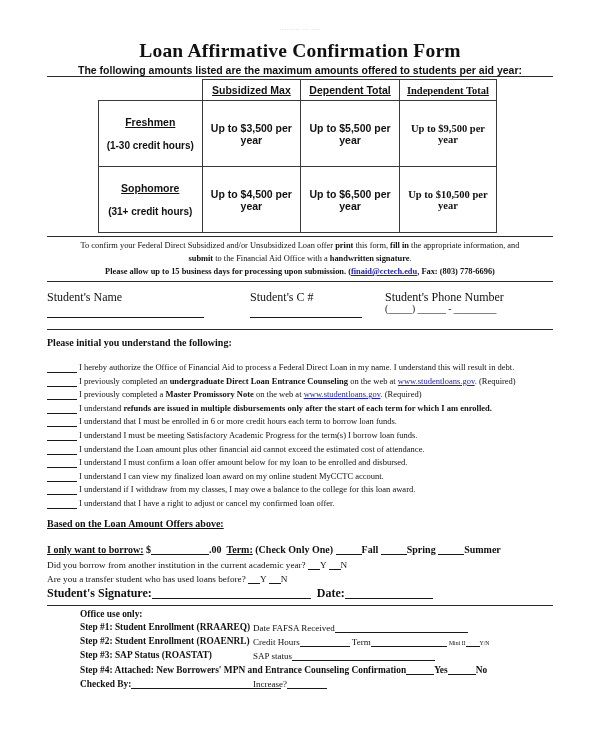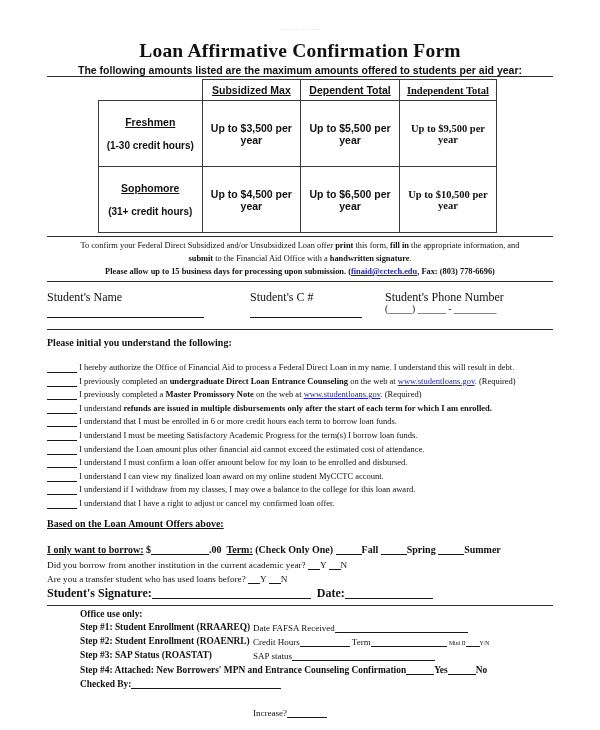--- a/index.html
+++ b/index.html
@@ -271,17 +271,17 @@
     <span>SAP status</span><span class="ul-n" style="width:143px;"></span>
   </div>
 
   <div class="office" style="top:664px;">
     <span>Step #4: Attached: New Borrowers' MPN and Entrance Counseling Confirmation</span><span class="ul-n" style="width:28px;"></span><span>Yes</span><span class="ul-n" style="width:28px;"></span><span>No</span>
   </div>
 
   <div class="office" style="top:678px;">
     <span>Checked By:</span><span class="ul-n" style="width:150px;"></span>
   </div>
-  <div class="ofl" style="left:253px;top:678px;margin-top:29px;">
+  <div class="ofl" style="left:253px;top:678px;">
     <span>Increase?</span><span class="ul-n" style="width:40px;"></span>
   </div>
 
 </div>
 
 </body></html>

